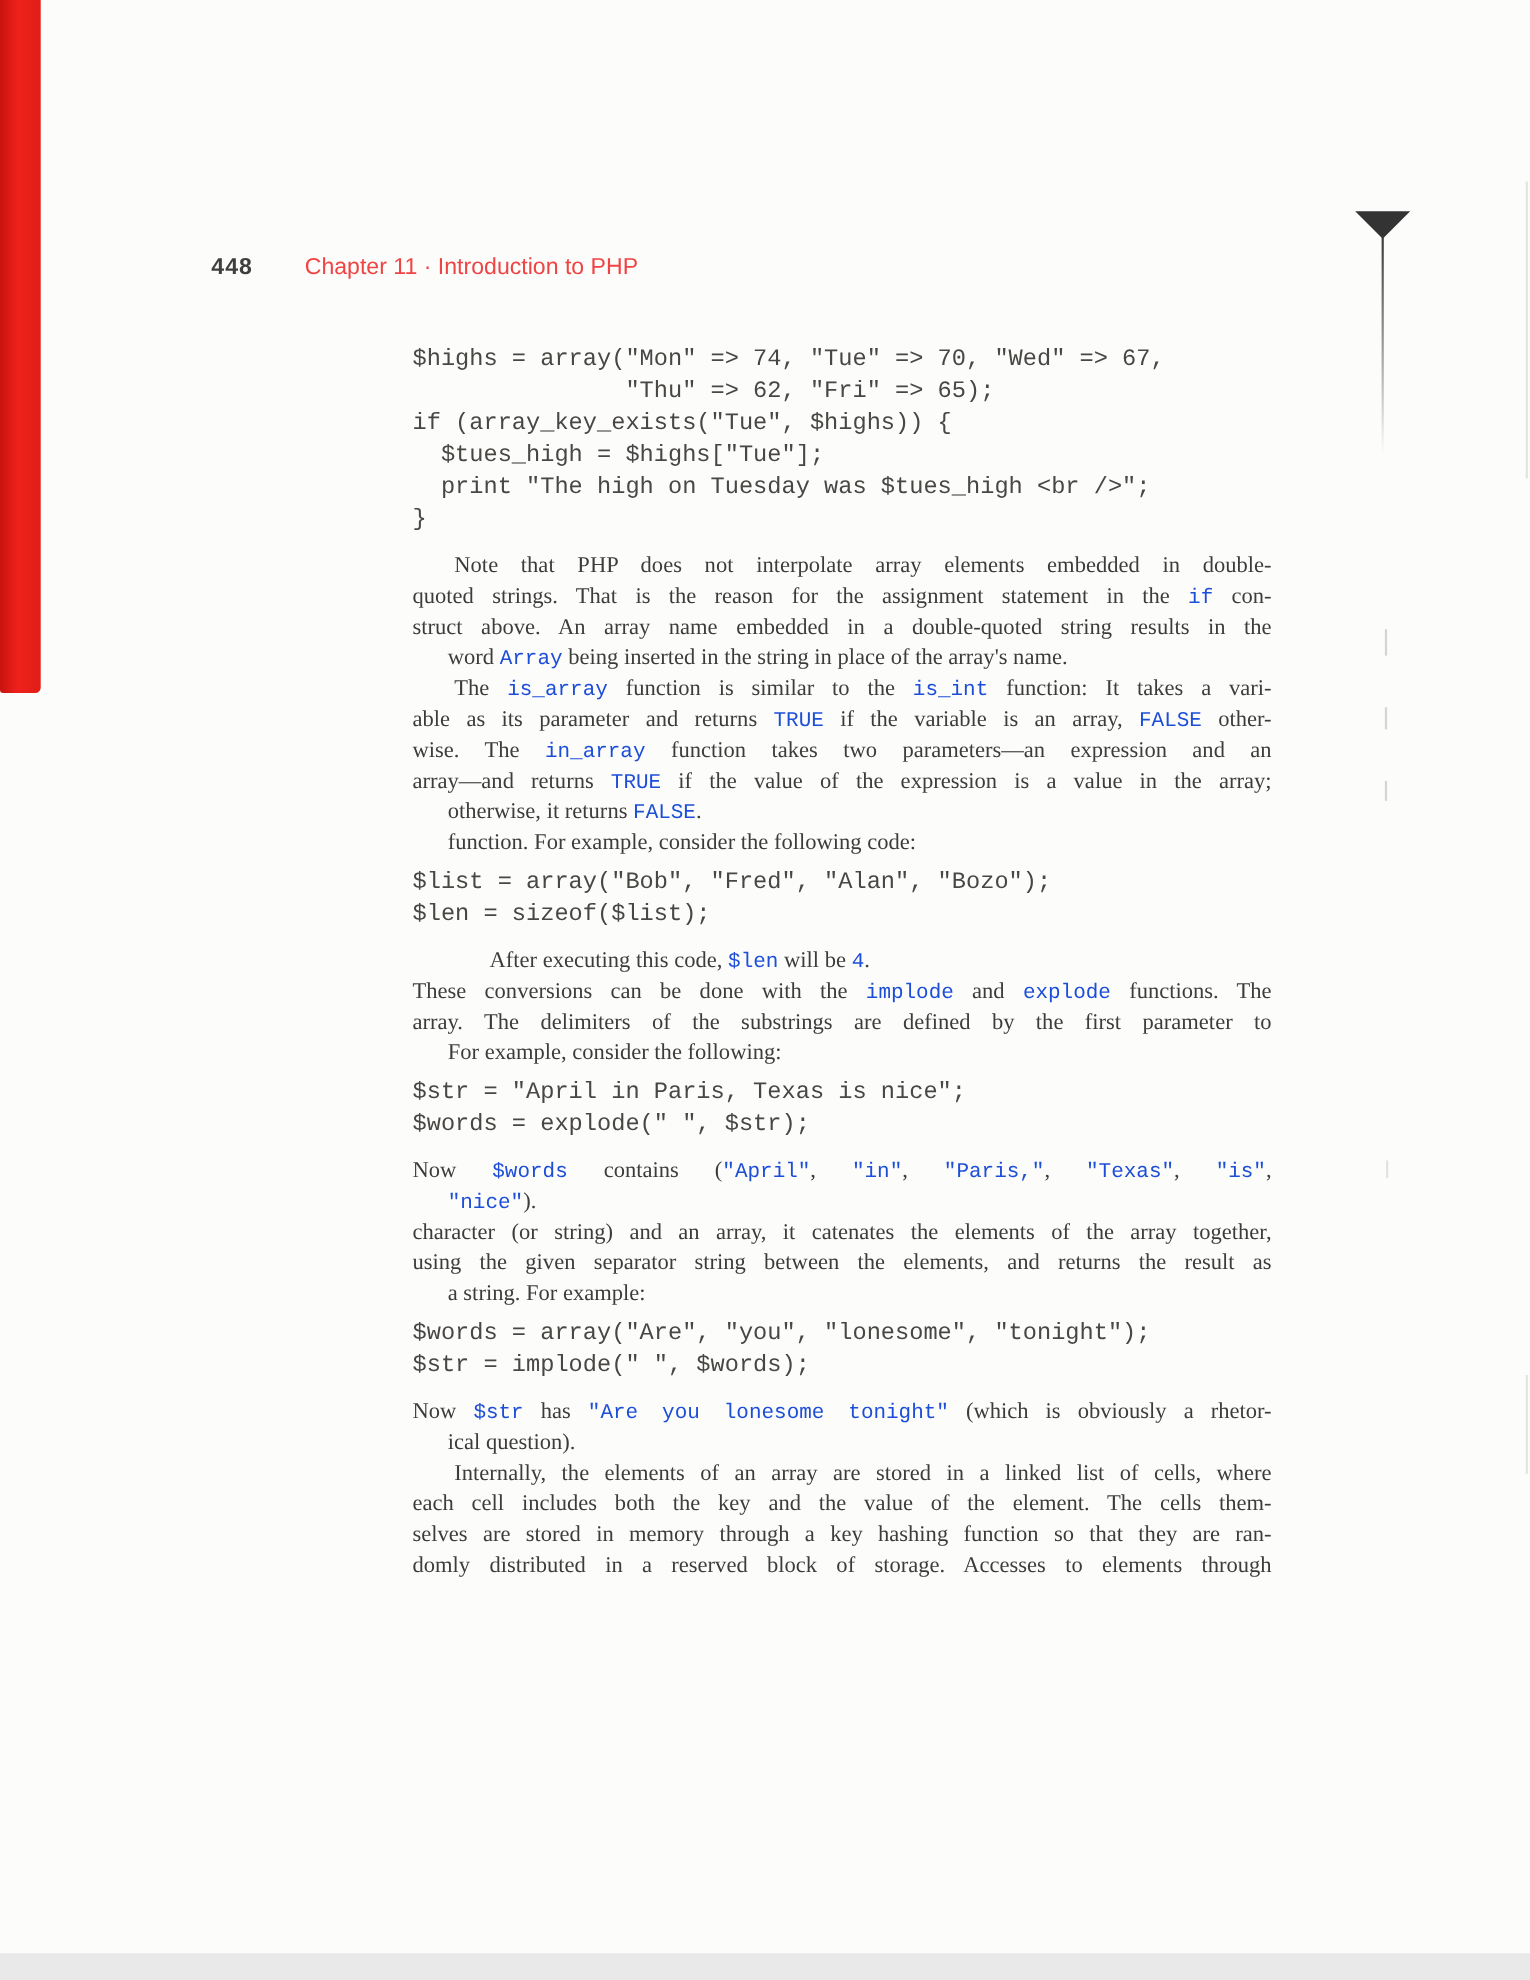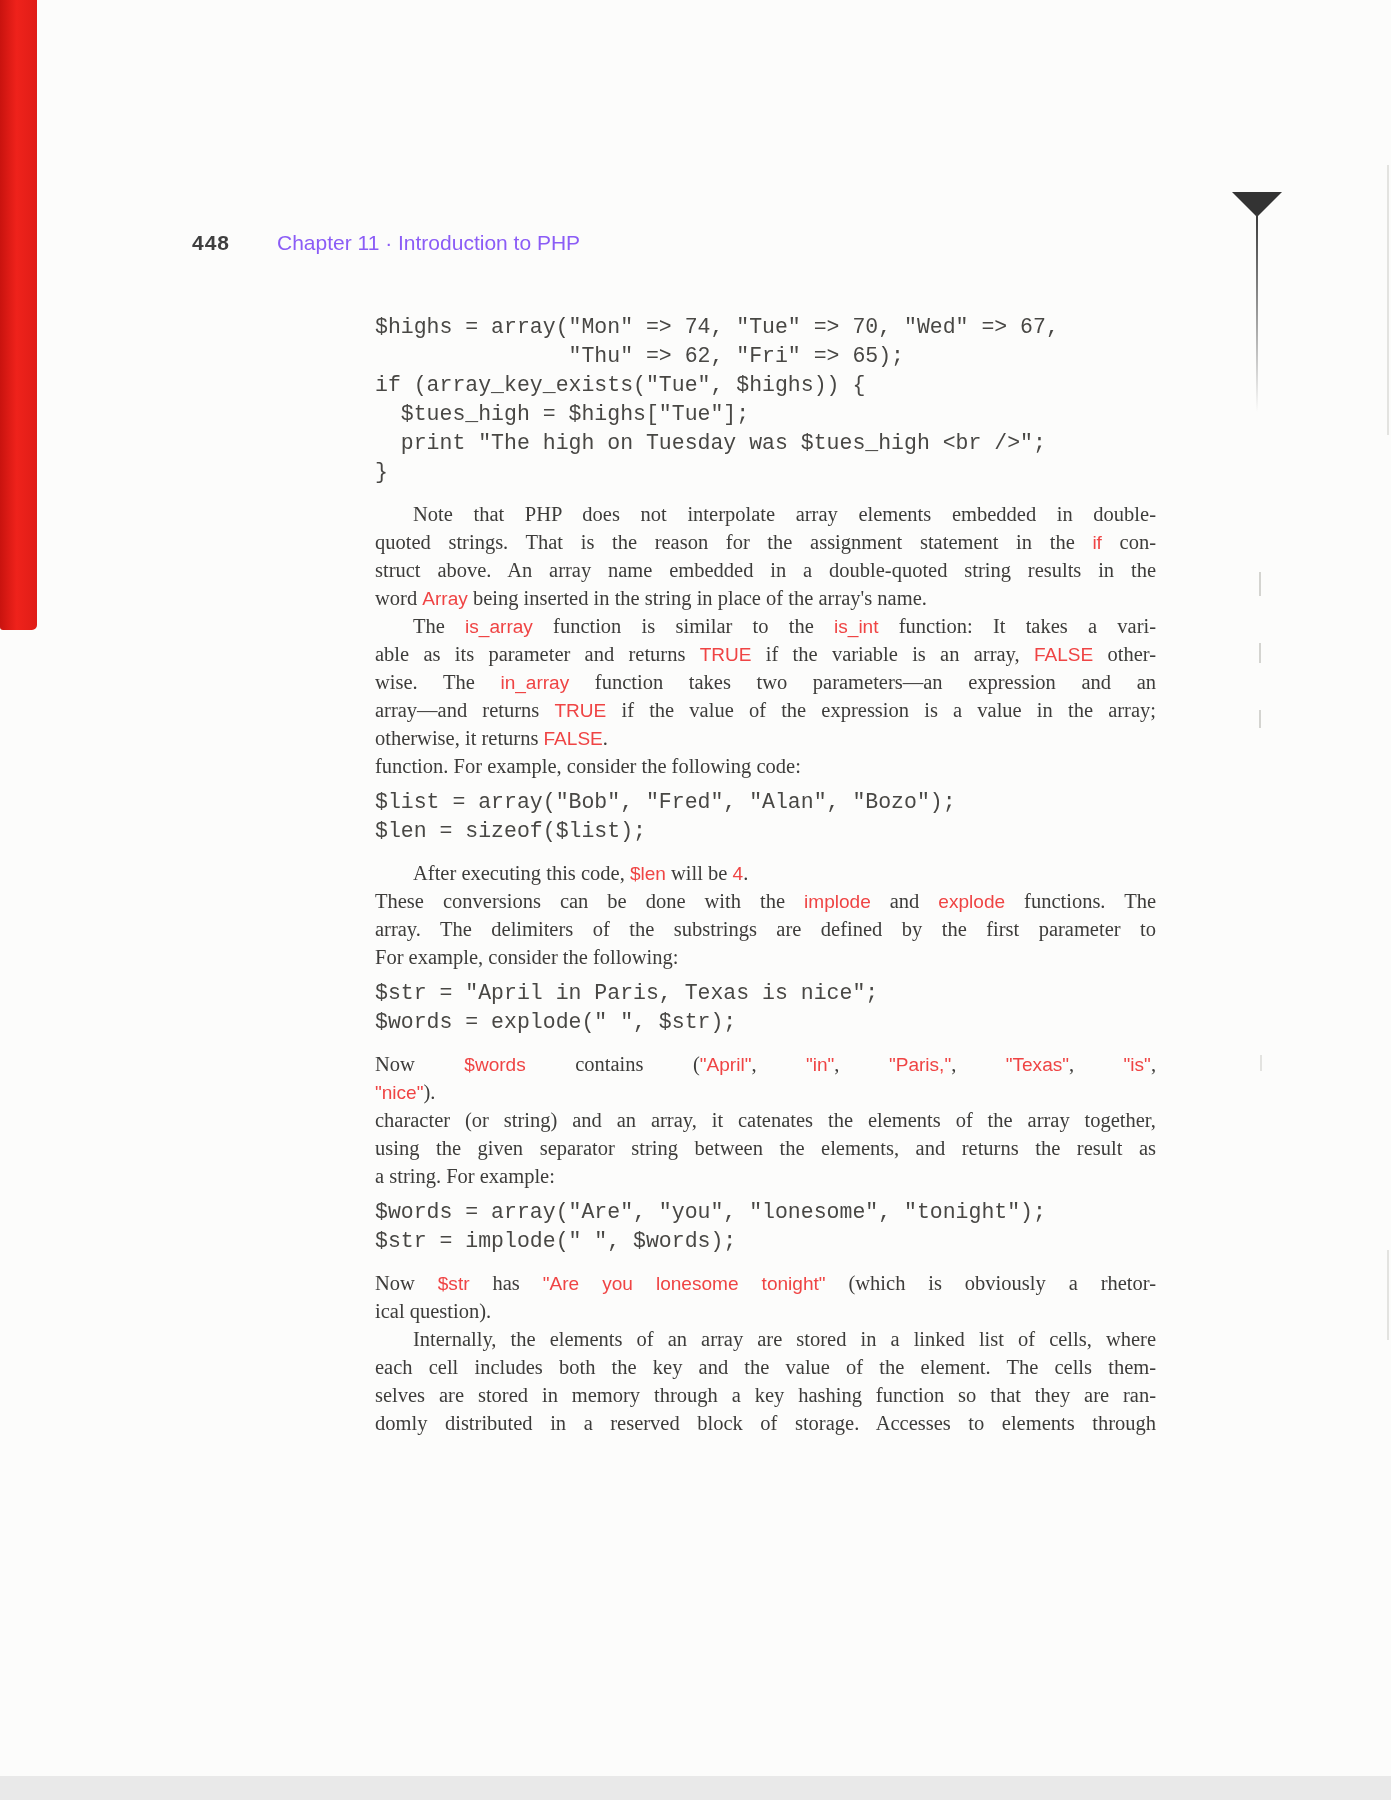--- a/index.html
+++ b/index.html
@@ -32,44 +32,44 @@
   
   .artifact{position:absolute;width:2px;background:#c9c9c6;opacity:.8;}
   .edge-line{position:absolute;width:2px;background:#e3e3e0;}
   
   .header{
     position:absolute;top:230px;left:0;width:100%;
     font-family:"Liberation Sans", sans-serif;
     color:#4c4c4c;font-size:21px;line-height:26px;
   }
   .pagenum{position:absolute;left:192px;top:0;font-weight:bold;color:#3f3f3f;letter-spacing:1px;}
-  .chapter{position:absolute;left:277px;top:0;color:#8b5cf6;}
+  .chapter{position:absolute;left:277px;top:0;color:#ef4444;}
   
   .column{
     position:absolute;left:375px;top:305px;width:781px;
     color:#3d3c3a;
     font-size:20.5px;line-height:28px;
   }
   .code{
     font-family:"Liberation Mono", monospace;
     font-size:21.5px;line-height:29px;
     color:#484744;
     white-space:pre;
     margin:8px 0 13px 0;
   }
   .para{margin:0;}
   .line{
     text-align:justify;
     text-align-last:justify;
     height:28px;overflow:visible;white-space:nowrap0;
   }
-  .line.end{text-align-last:left;}
+  .line.end{text-align-last:left;margin-left:32px;}
   .line.indent{text-indent:38px;}
   .s{font-family:"Liberation Serif", serif;}
-  .m{font-family:Liberation Sans, sans-serif;font-size:0.93em;color:#ef4444;}
+  .m{font-family:Liberation Mono, monospace;font-size:0.93em;color:#1d4ed8;}
 </style>
 </head>
 <body>
 
 <div class="page">
 
   <div class="red-bar" style="--c: #e8201a;"></div>
 
   <div class="tri"></div>
   <div class="tri-tail"></div>

